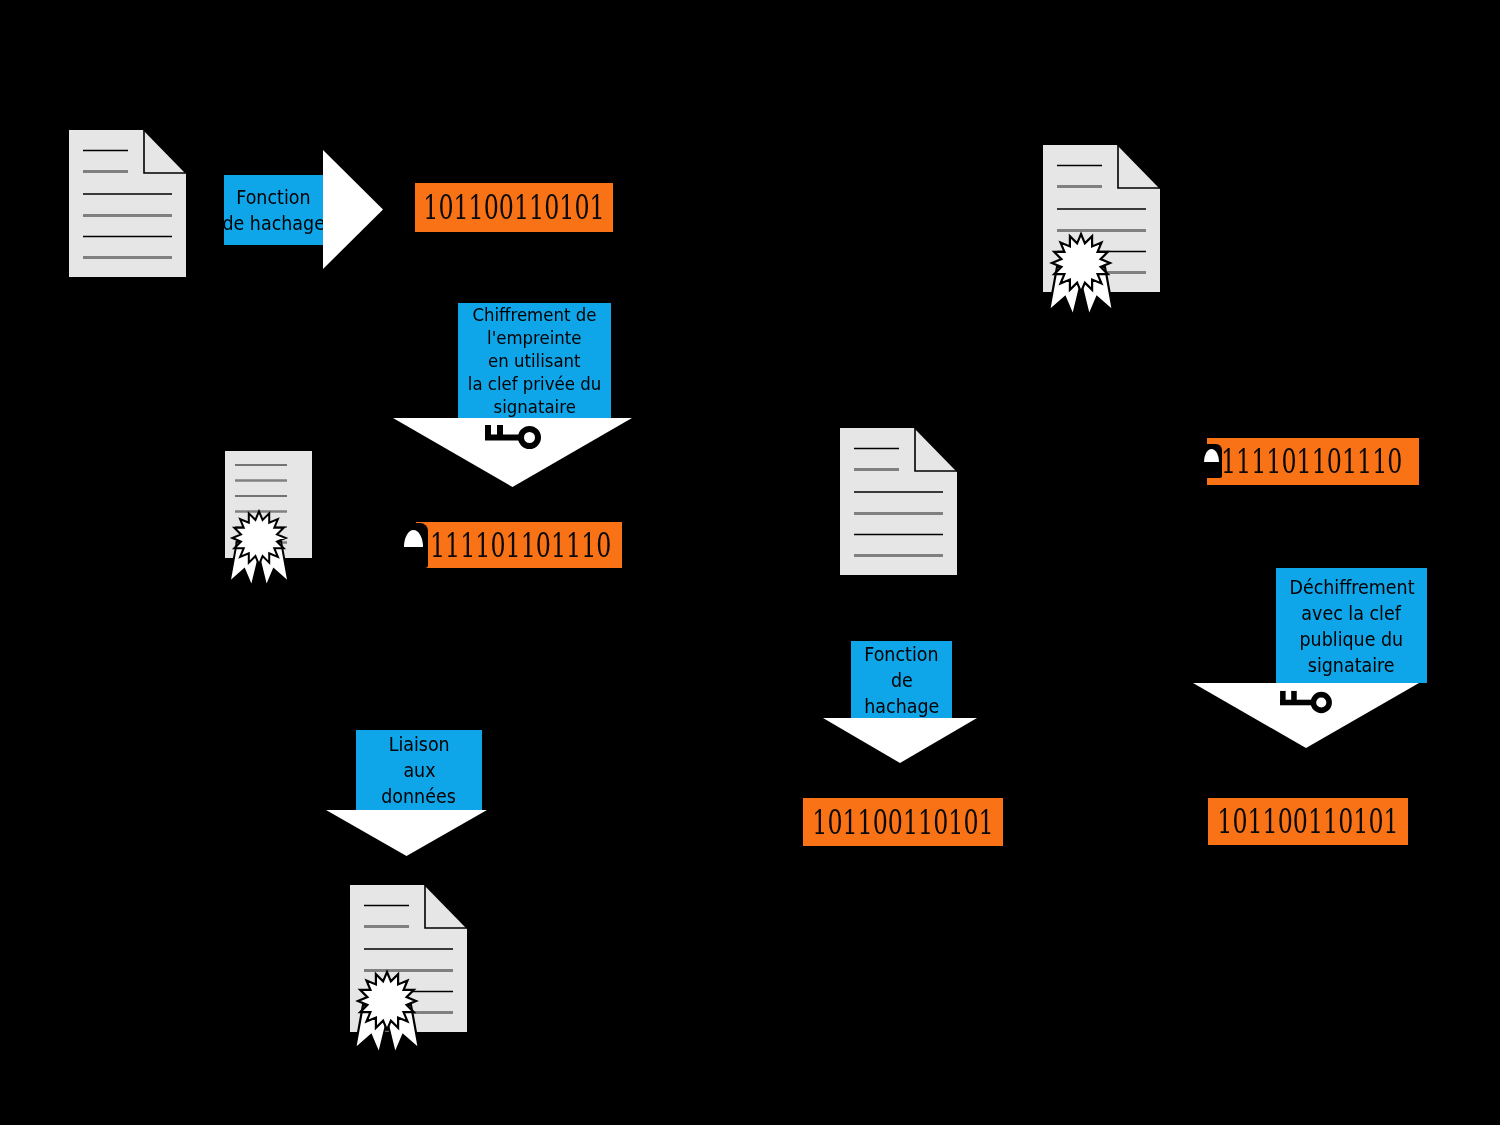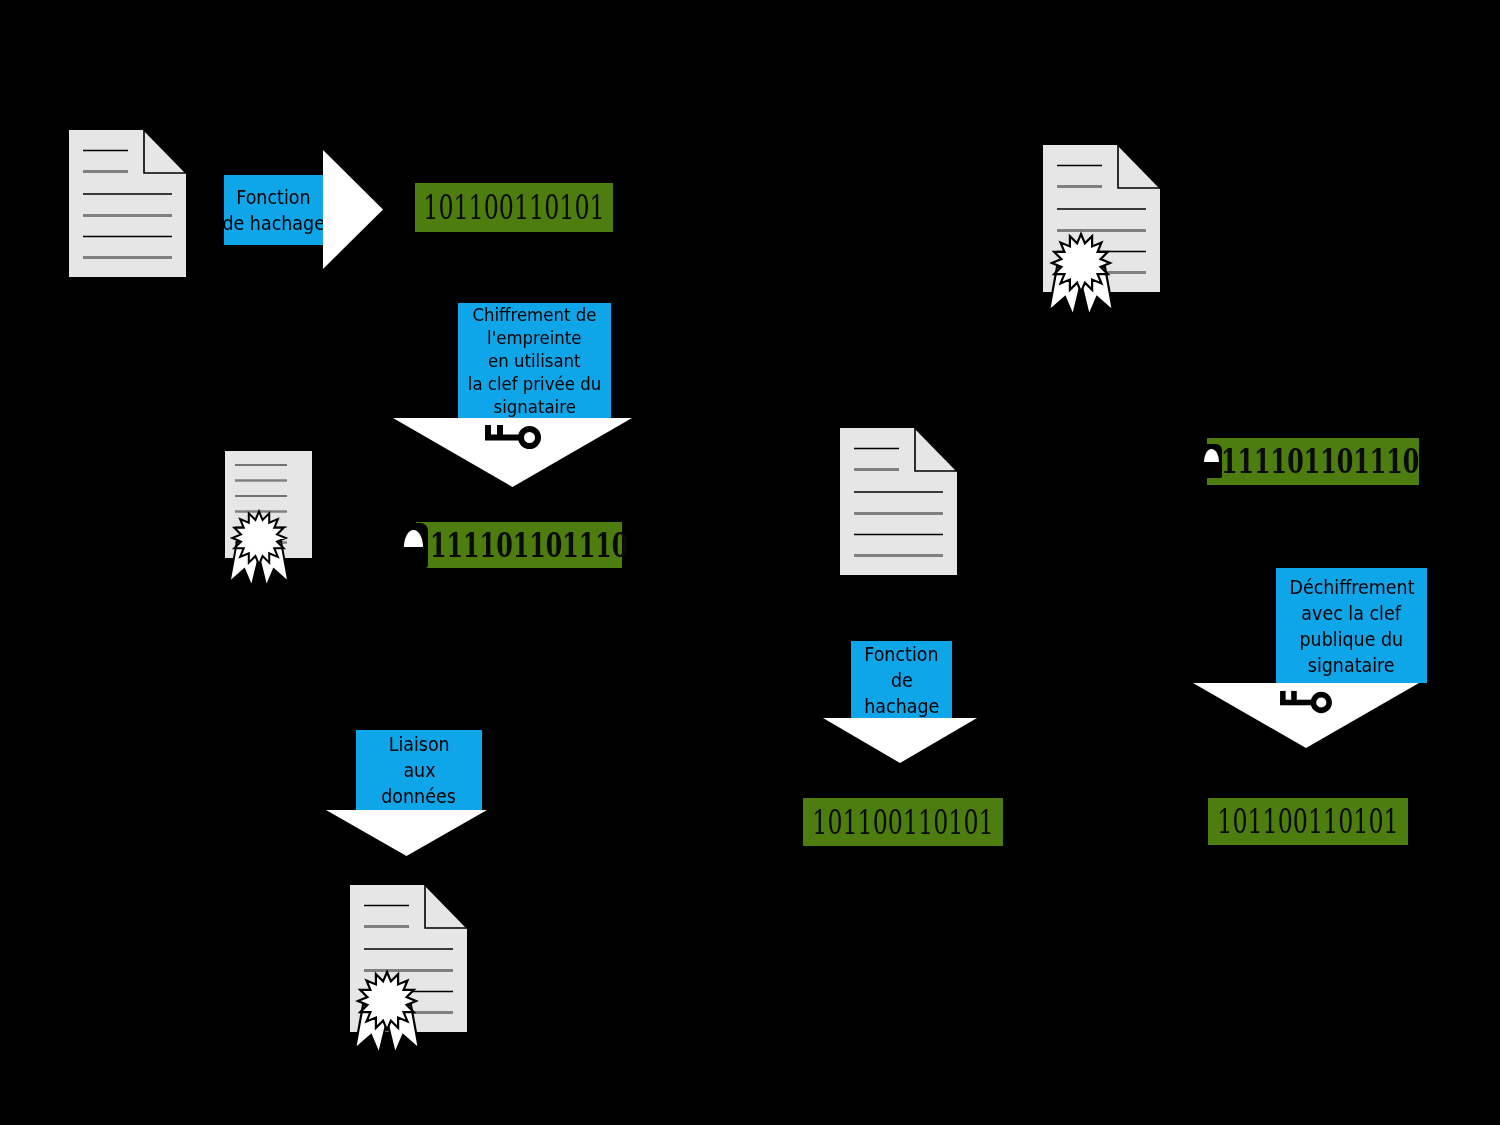--- a/index.html
+++ b/index.html
@@ -9,26 +9,26 @@
   
   .arrow-rect{position:absolute;background:#0ea5e9;display:flex;flex-direction:column;
               justify-content:center;align-items:center;text-align:center;}
   .arrow-rect .ln{display:block;white-space:nowrap;transform:scaleX(.92);}
   .tri{position:absolute;background:#fff;}
   .tri-down{clip-path:polygon(0 0,100% 0,50% 100%);}
   .tri-right{clip-path:polygon(0 0,100% 50%,0 100%);}
   .lbl19{font-size:19px;line-height:26px;}
   .lbl18{font-size:18px;line-height:23px;}
   
-  .hashbox{position:absolute;background:#4d7c0f;display:flex;align-items:center;
+  .hashbox{position:absolute;background:#f97316;display:flex;align-items:center;
            font-family:"DejaVu Serif", "Liberation Serif", serif;font-size:33px;color:#0a0a0a;}
   .hashbox.center{justify-content:center;}
   .hashbox .bin{display:inline-block;transform:scaleX(.72);white-space:nowrap;}
   .hashbox.center .bin{transform-origin:center center;}
-  .hashbox.lockpad{padding-left:14px;font-weight:bold;}
+  .hashbox.lockpad{padding-left:14px;}
   .hashbox.lockpad .bin{transform-origin:left center;}
   
   .padlock{position:absolute;background:#000;}
   .padlock .dome{position:absolute;background:#fff;border-radius:50% 50% 0 0 / 100% 100% 0 0;}
 </style>
 </head>
 <body>
 
 <div id="stage">
 

